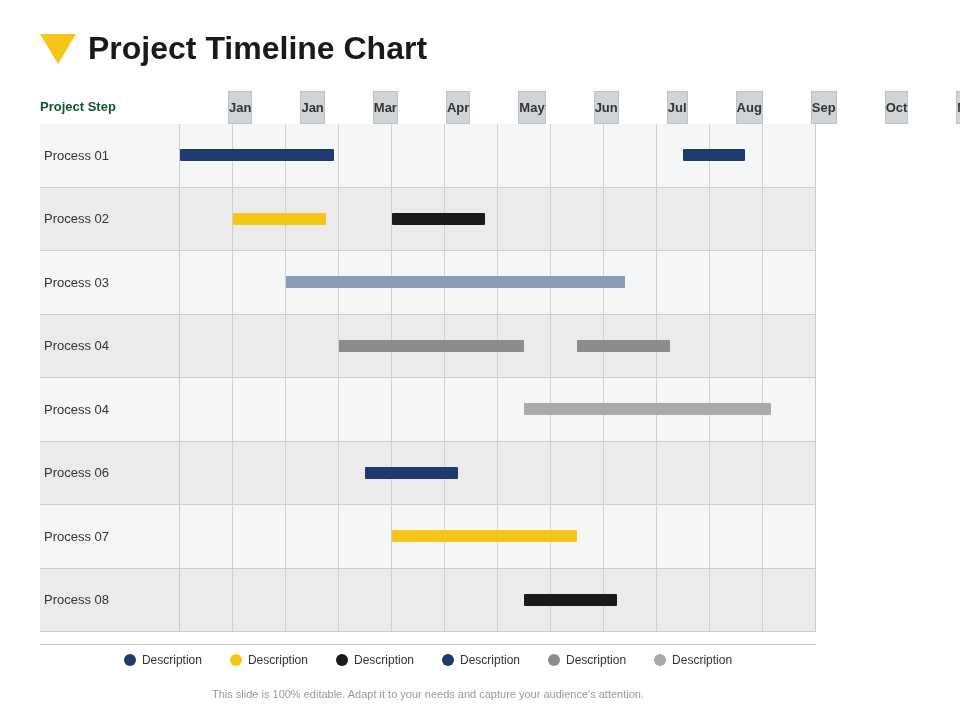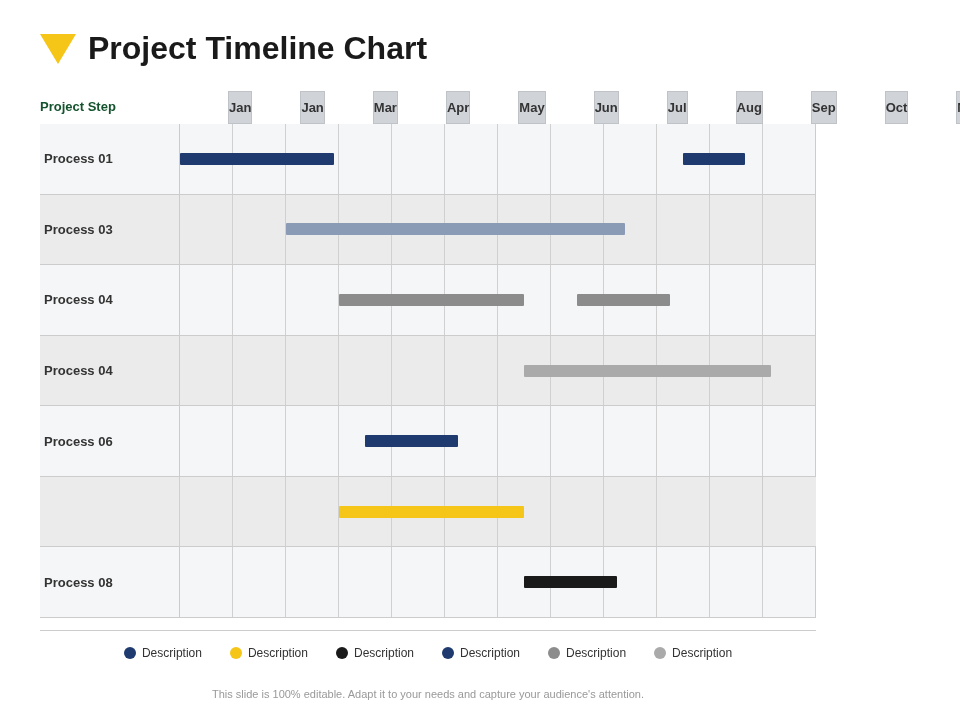--- a/index.html
+++ b/index.html
@@ -89,42 +89,42 @@
     .gantt-row:nth-child(odd) {
       background: #f5f6f7;
     }
     .gantt-row:nth-child(even) {
       background: #ebebec;
     }
     .gantt-row-label {
       display: flex;
       align-items: center;
       font-size: 13px;
-      font-weight: 700;
+      font-weight: 400;
       color: #333;
       padding-left: 4px;
       border-right: 1px solid #ccc;
     }
     .gantt-cell {
       border-right: 1px solid #d0d0d0;
       position: relative;
       display: flex;
       align-items: center;
     }
     .gantt-cell:last-child {
       border-right: 1px solid #ccc;
     }
 
     
     .legend {
       display: flex;
       justify-content: center;
       gap: 28px;
       margin-top: 12px;
-      padding: 15px 0;
+      padding: 8px 0;
       border-top: 1px solid #ccc;
     }
     .legend-item {
       display: flex;
       align-items: center;
       gap: 6px;
       font-size: 12px;
       color: #333;
     }
     .legend-dot {
@@ -185,20 +185,39 @@
           <div class="gantt-cell"></div>
           <div class="gantt-cell"></div>
           <div class="gantt-cell"></div>
           <div class="gantt-cell" style="position: relative; overflow: visible;">
             <div style="position: absolute; height: 12px; border-radius: 1px; background-color: rgb(30, 58, 110); top: 50%; transform: translateY(-50%); z-index: 2; left: 50%; width: 61.6667px;"></div>
           </div>
           <div class="gantt-cell"></div>
           <div class="gantt-cell"></div>
         </div>
         <div class="gantt-row">
+          <div class="gantt-row-label">Process 02</div>
+          <div class="gantt-cell"></div>
+          <div class="gantt-cell" style="position: relative; overflow: visible;">
+            <div style="position: absolute; height: 12px; border-radius: 1px; background-color: rgb(245, 197, 24); top: 50%; transform: translateY(-50%); z-index: 2; left: 0%; width: 92.5px;"></div>
+          </div>
+          <div class="gantt-cell"></div>
+          <div class="gantt-cell"></div>
+          <div class="gantt-cell" style="position: relative; overflow: visible;">
+            <div style="position: absolute; height: 12px; border-radius: 1px; background-color: rgb(26, 26, 26); top: 50%; transform: translateY(-50%); z-index: 2; left: 0%; width: 92.5px;"></div>
+          </div>
+          <div class="gantt-cell"></div>
+          <div class="gantt-cell"></div>
+          <div class="gantt-cell"></div>
+          <div class="gantt-cell"></div>
+          <div class="gantt-cell"></div>
+          <div class="gantt-cell"></div>
+          <div class="gantt-cell"></div>
+        </div>
+        <div class="gantt-row">
           <div class="gantt-row-label">Process 03</div>
           <div class="gantt-cell"></div>
           <div class="gantt-cell"></div>
           <div class="gantt-cell" style="position: relative; overflow: visible;">
             <div style="position: absolute; height: 12px; border-radius: 1px; background-color: rgb(138, 155, 181); top: 50%; transform: translateY(-50%); z-index: 2; left: 0%; width: 339.167px;"></div>
           </div>
           <div class="gantt-cell"></div>
           <div class="gantt-cell"></div>
           <div class="gantt-cell"></div>
           <div class="gantt-cell"></div>
@@ -255,20 +274,21 @@
           <div class="gantt-cell"></div>
           <div class="gantt-cell"></div>
           <div class="gantt-cell"></div>
           <div class="gantt-cell"></div>
           <div class="gantt-cell"></div>
           <div class="gantt-cell"></div>
           <div class="gantt-cell"></div>
           <div class="gantt-cell"></div>
         </div>
         <div class="gantt-row">
+          <div class="gantt-row-label">Process 07</div>
           <div class="gantt-cell"></div>
           <div class="gantt-cell"></div>
           <div class="gantt-cell"></div>
           <div class="gantt-cell"></div>
           <div class="gantt-cell" style="position: relative; overflow: visible;">
             <div style="position: absolute; height: 12px; border-radius: 1px; background-color: rgb(245, 197, 24); top: 50%; transform: translateY(-50%); z-index: 2; left: 0%; width: 185px;"></div>
           </div>
           <div class="gantt-cell"></div>
           <div class="gantt-cell"></div>
           <div class="gantt-cell"></div>

